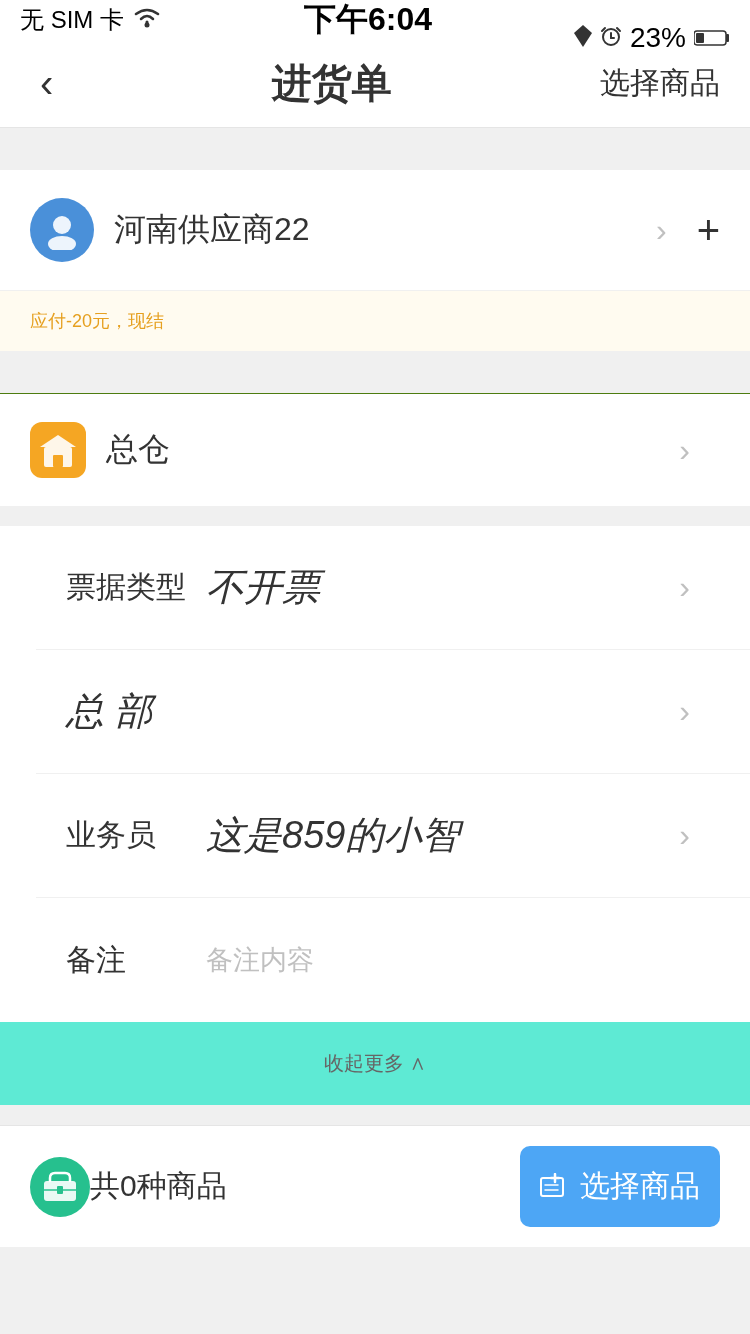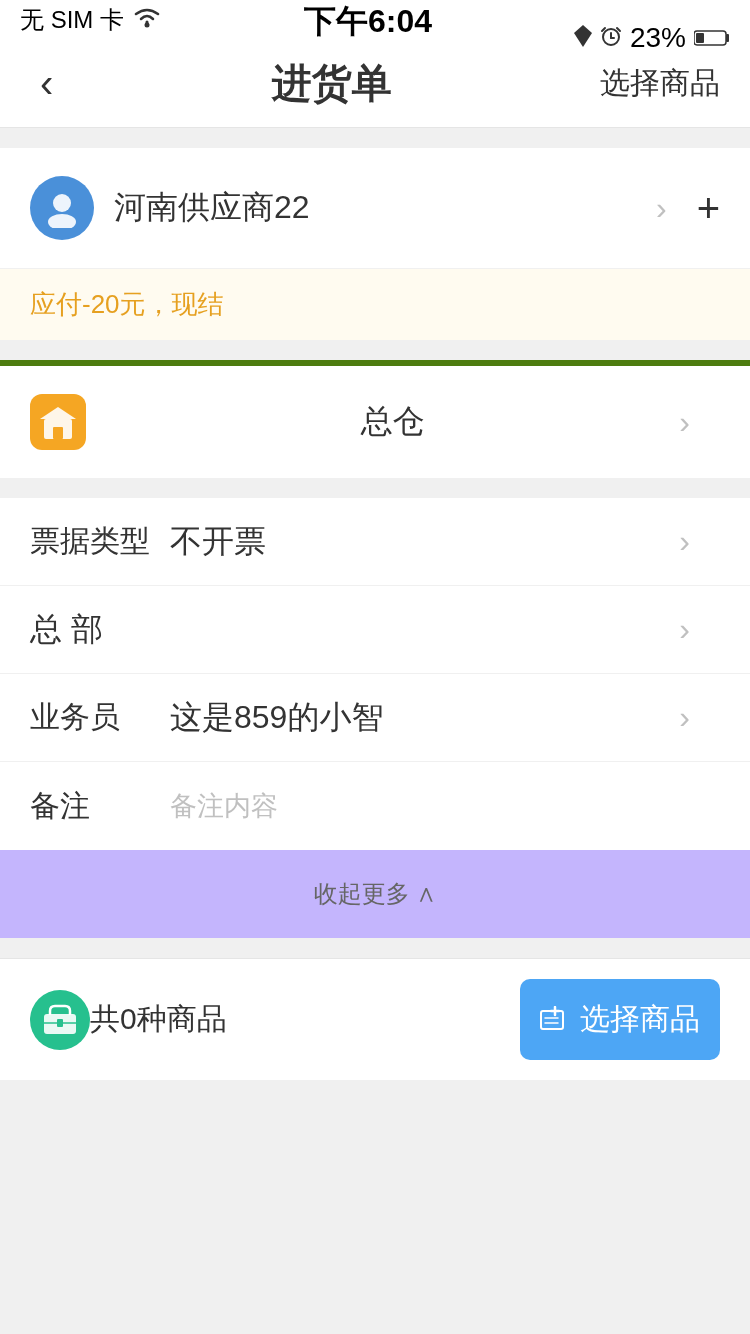--- a/index.html
+++ b/index.html
@@ -10,20 +10,21 @@
       font-family: -apple-system, "PingFang SC", "Helvetica Neue", sans-serif;
       background: #f0f0f0;
       font-size: 28px;
     }
 
     
     .status-bar {
       height: 40px;
       background: #fff;
       display: flex;
+      align-items: center;
       justify-content: space-between;
       padding: 0 20px;
       font-size: 24px;
       font-weight: 500;
     }
     .status-bar-left {
       display: flex;
       align-items: center;
       gap: 8px;
     }
@@ -69,20 +70,21 @@
     
     .section-gap {
       height: 20px;
       background: #f0f0f0;
     }
 
     
     .card {
       background: #fff;
       margin-bottom: 0;
+      margin-top: 22px;
     }
 
     
     .supplier-row {
       display: flex;
       align-items: center;
       padding: 28px 30px;
       background: #fff;
       border-bottom: 1px solid #f0f0f0;
     }
@@ -115,31 +117,30 @@
       color: #333;
       font-size: 40px;
       font-weight: 300;
     }
 
     
     .notice-row {
       background: #fffbf0;
       padding: 18px 30px;
       color: #e6a020;
-      font-size: 26px;
+      font-size: 18px;
     }
 
     
     .warehouse-row {
       display: flex;
       align-items: center;
       padding: 28px 30px;
       background: #fff;
-      border-top: 6px solid #4d7c0f;
-      text-align: center;
+      border-top: 1px solid #4d7c0f;
     }
     .warehouse-icon {
       width: 56px;
       height: 56px;
       border-radius: 12px;
       background: #f5a623;
       display: flex;
       align-items: center;
       justify-content: center;
       margin-right: 20px;
@@ -153,52 +154,54 @@
 
     
     .form-section {
       background: #fff;
       margin-top: 0;
     }
     .form-row {
       display: flex;
       align-items: center;
       padding: 0 30px;
-      height: 88px;
+      height: 124px;
       border-bottom: 1px solid #f0f0f0;
+      margin-left: 36px;
     }
     .form-row:last-child {
       border-bottom: none;
     }
     .form-label {
       font-size: 30px;
       color: #333;
       width: 140px;
       flex-shrink: 0;
     }
     .form-value {
       flex: 1;
-      font-size: 32px;
-      color: #333;
+      font-size: 38px;
+      color: #333;
+      font-style: italic;
     }
     .form-placeholder {
       flex: 1;
       font-size: 27px;
       color: #c0c0c0;
     }
 
     
     .collapse-row {
       display: flex;
       align-items: center;
       justify-content: center;
       padding: 28px 30px;
-      background: #c4b5fd;
+      background: #5eead4;
       color: #666;
-      font-size: 24px;
+      font-size: 20px;
       gap: 8px;
     }
 
     
     .bottom-bar {
       display: flex;
       align-items: center;
       padding: 20px 30px;
       background: #fff;
       border-top: 1px solid #e5e5e5;

